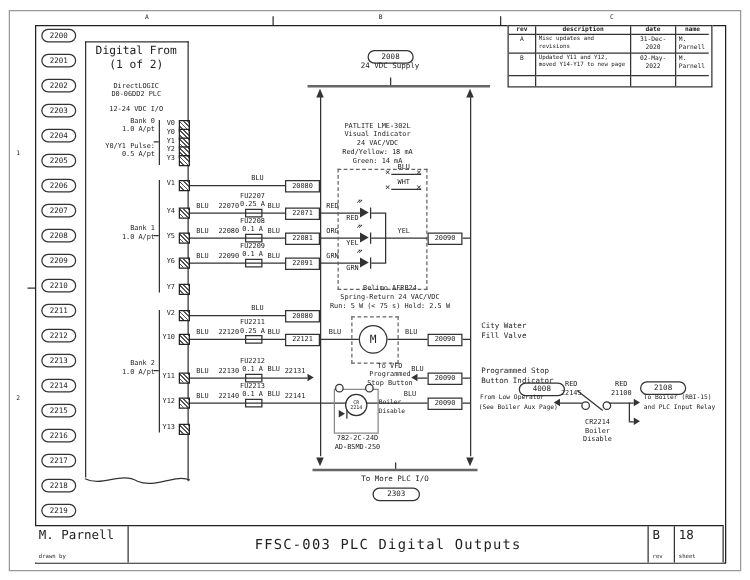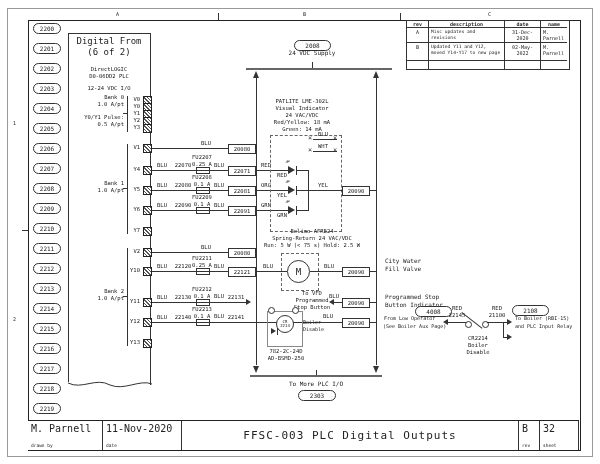--- a/index.html
+++ b/index.html
@@ -103,21 +103,21 @@
   <div class="tag" style="left:33px;top:383px;width:26px">2218</div>
   <div class="tag" style="left:33px;top:403px;width:26px">2219</div>
 
   <div class="hl" style="left:68px;top:33px;width:83px"></div>
   <div class="vl" style="left:68px;top:33px;height:349px"></div>
   <div class="vl" style="left:150px;top:33px;height:352px"></div>
   <svg style="position:absolute;left:64px;top:378px" width="90" height="14">
     <path d="M4,5 C18,12 32,-1 46,7 C60,13 76,1 88,6" fill="none" stroke="#333" stroke-width="1"></path>
   </svg>
   <div class="t tc" style="left:69px;top:36px;width:80px;font-size:9px;line-height:10px">Digital From</div>
-  <div class="t tc" style="left:69px;top:47px;width:80px;font-size:9px;line-height:10px">(6 of 2)</div>
+  <div class="t tc" style="left:69px;top:47px;width:80px;font-size:9px;line-height:10px">(1 of 2)</div>
   <div class="t tc" style="left:69px;top:66px;width:80px">DirectLOGIC</div>
   <div class="t tc" style="left:69px;top:73px;width:80px">D0-06DD2 PLC</div>
   <div class="t tc" style="left:69px;top:85px;width:80px">12-24 VDC I/O</div>
 
   <div class="vl" style="left:127px;top:96px;height:36px"></div>
   <div class="hl" style="left:123px;top:113px;width:4px"></div>
   <div class="t tr" style="left:78px;top:94px;width:46px">Bank 0</div>
   <div class="t tr" style="left:78px;top:101px;width:46px">1.0 A/pt</div>
   <div class="t tr" style="left:78px;top:114px;width:46px">Y0/Y1 Pulse:</div>
   <div class="t tr" style="left:78px;top:121px;width:46px">0.5 A/pt</div>
@@ -339,28 +339,24 @@
   <div class="ar ar-r" style="left:507px;top:334px"></div>
   <div class="tag" style="left:512px;top:305px;width:35px">2108</div>
   <div class="t s5" style="left:515px;top:315px">To Boiler (RBI-15)</div>
   <div class="t s5" style="left:515px;top:323px">and PLC Input Relay</div>
 
   <div class="tb">
     <div style="width:75px">
       <div class="big">M. Parnell</div>
       <div class="sm">drawn by</div>
     </div>
-    <div style="width:79px">
-      <div class="big">11-Nov-2020</div>
-      <div class="sm">date</div>
-    </div>
     <div class="ttl">FFSC-003 PLC Digital Outputs</div>
     <div style="width:21px">
       <div class="big">B</div>
       <div class="sm">rev</div>
     </div>
     <div style="width:39px">
-      <div class="big">32</div>
+      <div class="big">18</div>
       <div class="sm">sheet</div>
     </div>
   </div>
 
 </div>
 
 </body></html>

